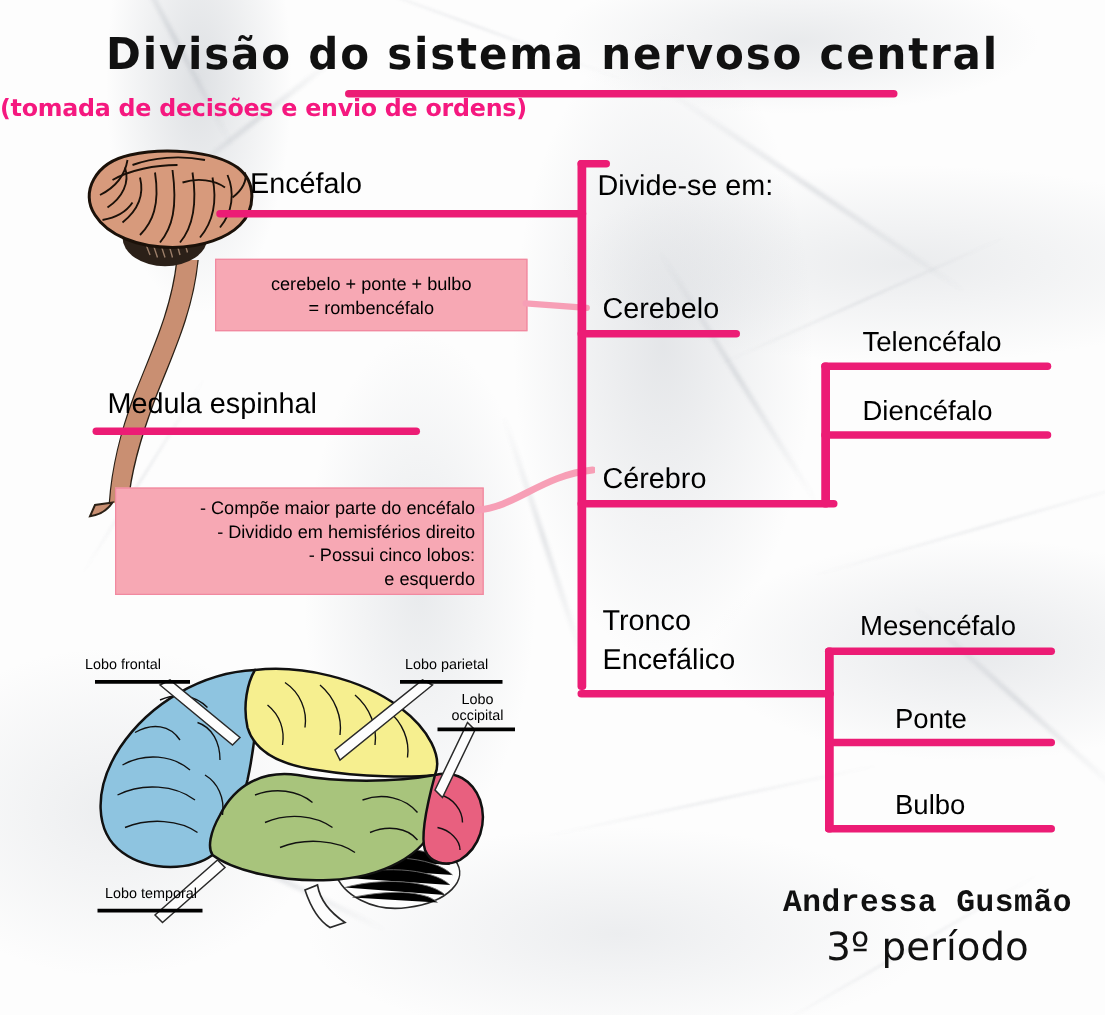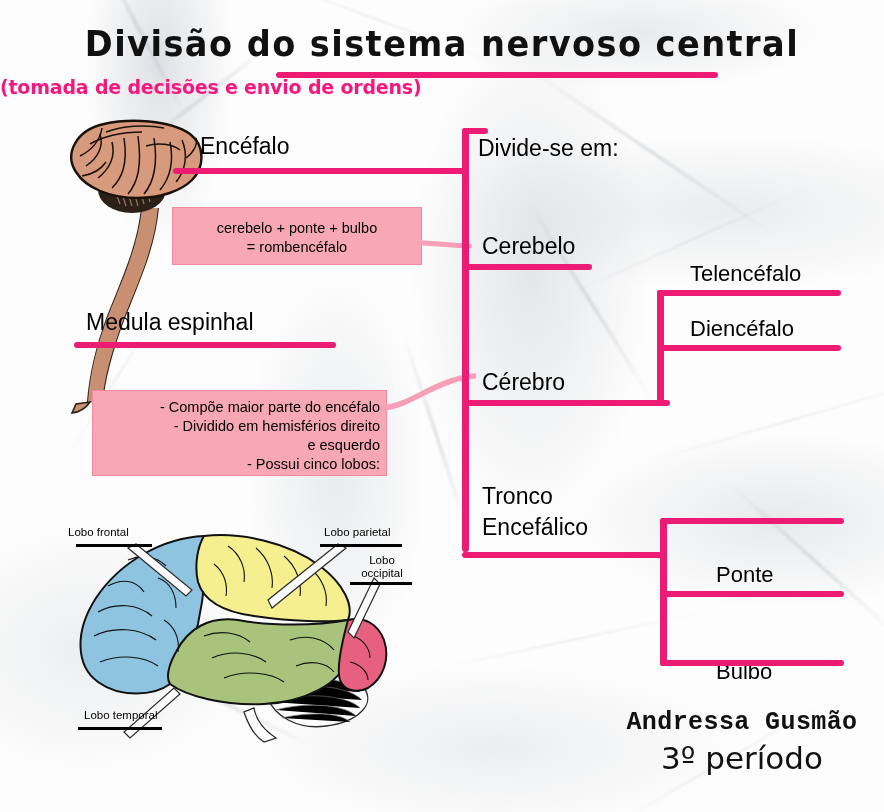--- a/index.html
+++ b/index.html
@@ -258,22 +258,22 @@
   <div class="note note-center" style="left:172px; top:207px; width:250px; height:58px;">
     <div>cerebelo + ponte + bulbo</div>
     <div>= rombencéfalo</div>
   </div>
 
   <div class="soft-conn" style="left:418px; top:242px; width:54px; height:5px; transform:rotate(4deg);"></div>
 
   <div class="note note-left" style="left:92px; top:390px; width:295px; height:86px;">
     <div>- Compõe maior parte do encéfalo</div>
     <div>- Dividido em hemisférios direito</div>
+    <div>- Possui cinco lobos:</div>
     <div>e esquerdo</div>
-    <div>- Possui cinco lobos:</div>
   </div>
 
   <svg style="position:absolute; left:380px; top:368px; width:96px; height:44px;" viewBox="0 0 96 44">
     <path d="M2 40 C 32 38, 54 12, 94 8" stroke="#f79fb6" stroke-width="5.5" fill="none" stroke-linecap="round"></path>
   </svg>
 
   <div class="vline" style="left:462px; top:128px; width:7px; height:424px;"></div>
 
   <div class="hline" style="left:462px; top:128px; width:26px; height:6px;"></div>
 
@@ -289,24 +289,25 @@
   <div class="label lbl-21" style="left:690px; top:262px;">Telencéfalo</div>
   <div class="hline" style="left:657px; top:290px; width:184px; height:6px;"></div>
   <div class="label lbl-21" style="left:690px; top:317px;">Diencéfalo</div>
   <div class="hline" style="left:657px; top:345px; width:184px; height:6px;"></div>
 
   <div class="label lbl-22" style="left:482px; top:484px;">Tronco</div>
   <div class="label lbl-22" style="left:482px; top:515px;">Encefálico</div>
   <div class="hline" style="left:462px; top:552px; width:205px; height:6px;"></div>
 
   <div class="vline" style="left:660px; top:518px; width:7px; height:148px;"></div>
+  <div class="label lbl-21" style="left:688px; top:489px;">Mesencéfalo</div>
   <div class="hline" style="left:660px; top:518px; width:184px; height:6px;"></div>
   <div class="label lbl-21" style="left:716px; top:563px;">Ponte</div>
   <div class="hline" style="left:660px; top:591px; width:184px; height:6px;"></div>
-  <div class="label lbl-21" style="left:716px; top:632px;margin-top:28px;">Bulbo</div>
+  <div class="label lbl-21" style="left:716px; top:632px;">Bulbo</div>
   <div class="hline" style="left:660px; top:660px; width:184px; height:6px;"></div>
 
   <svg style="position:absolute; left:58px; top:516px; width:352px; height:232px;" viewBox="0 0 352 232">
 
     <path d="M214 160 C 246 148, 290 152, 306 172 C 318 188, 300 206, 268 210
              C 240 214, 216 200, 210 182 Z" fill="#fdfdfd" stroke="#2a2a2a" stroke-width="1.3"></path>
     <g stroke="#6d6d6d" stroke-width="0.7">
       <path d="M216 170 C 244 158, 286 160, 302 176"></path>
       <path d="M214 178 C 242 166, 288 168, 304 184"></path>
       <path d="M214 186 C 242 176, 288 178, 302 192"></path>

